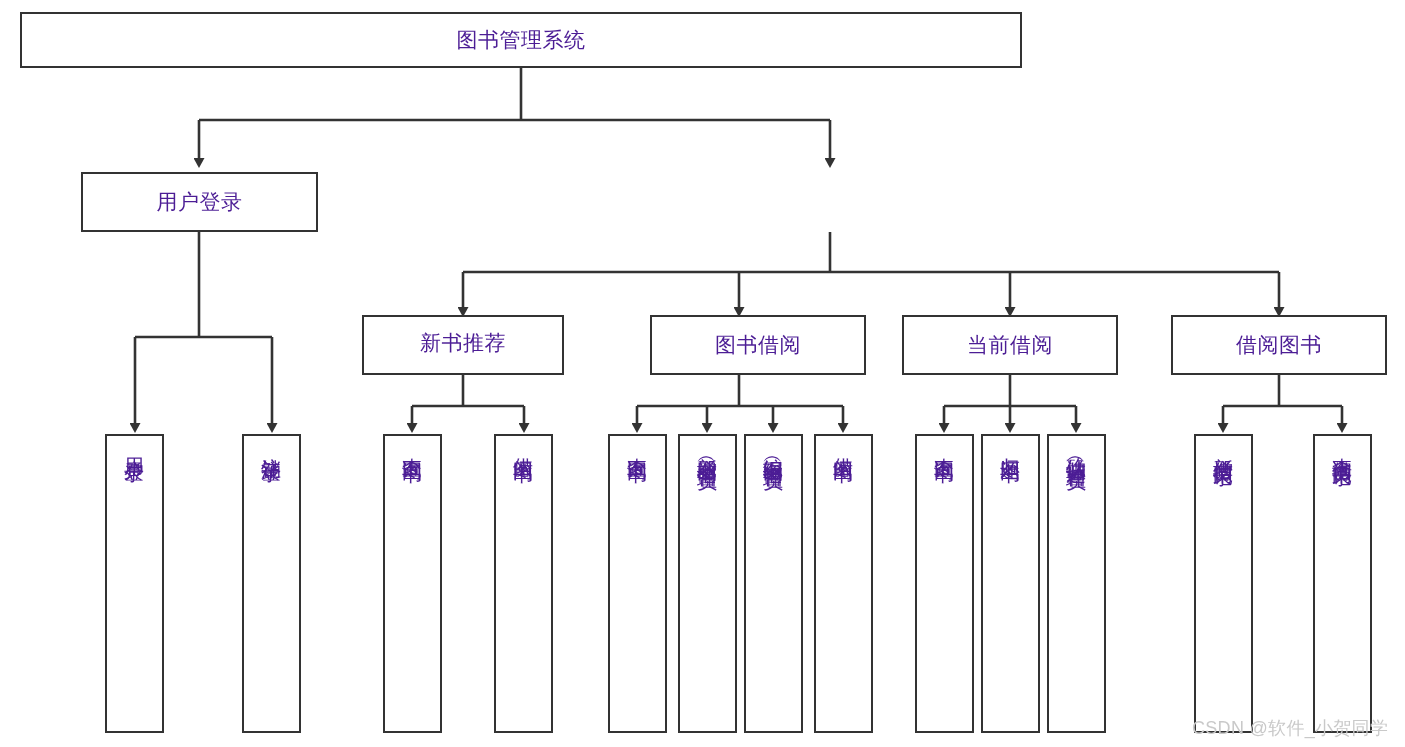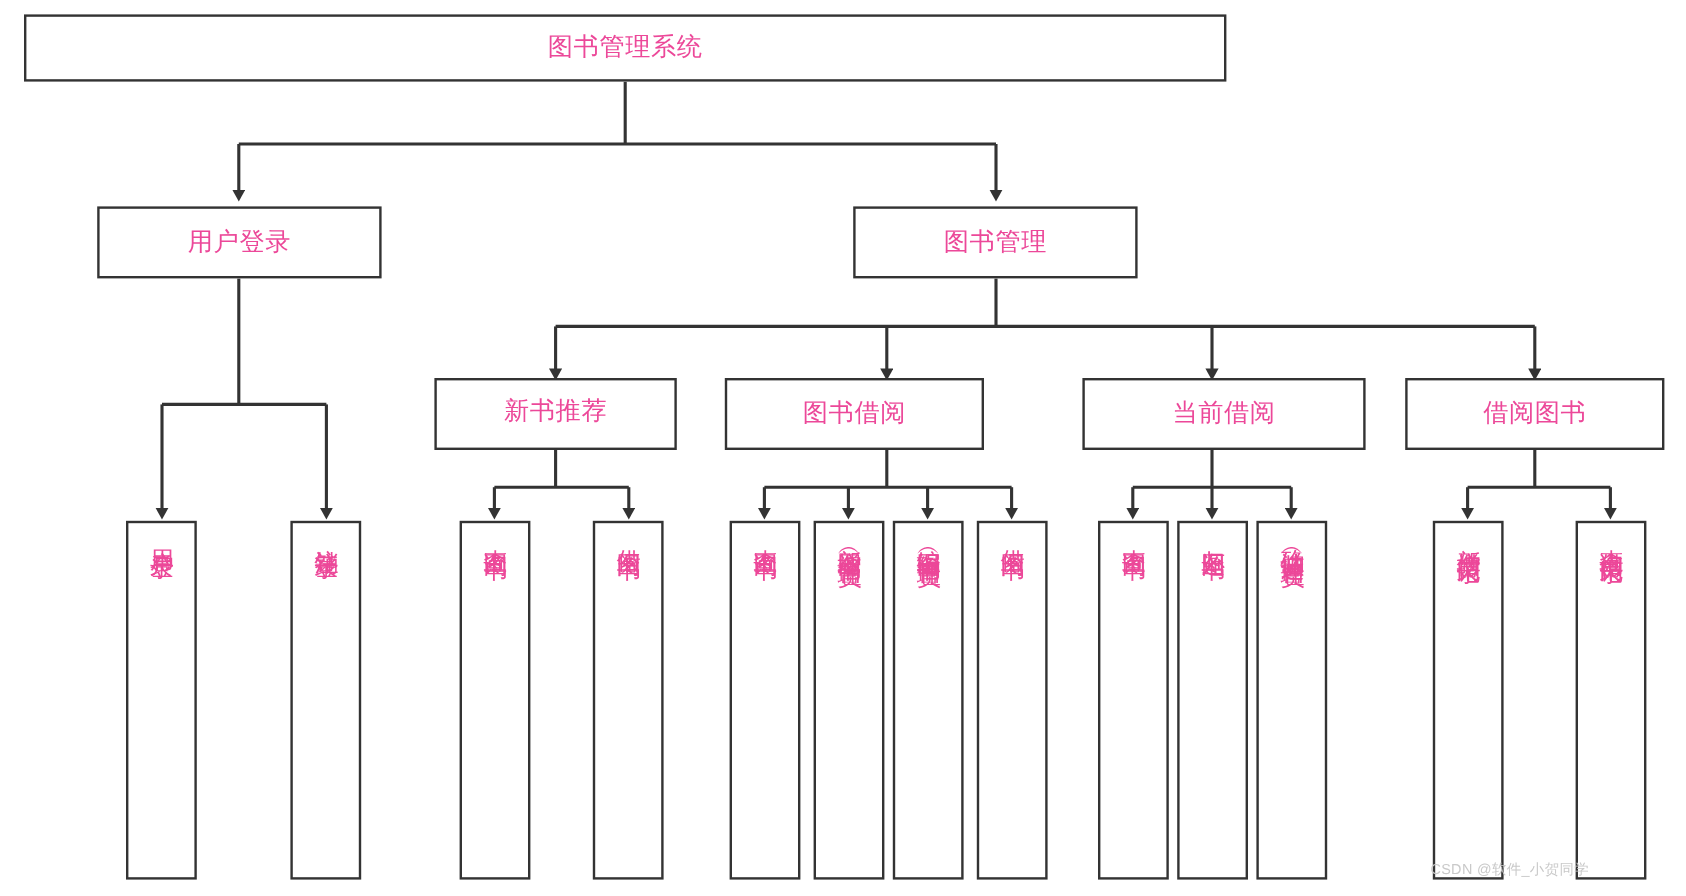--- a/index.html
+++ b/index.html
@@ -28,42 +28,42 @@
     position: absolute;
     box-sizing: border-box;
     background: #ffffff;
     border: 2px solid #333333;
     display: flex;
     align-items: center;
     justify-content: center;
     z-index: 2;
   }
   .node-label {
-    color: #ec4899;
+    color: #4c1d95;
     font-size: 21px;
     line-height: 1.22;
     letter-spacing: 0.5px;
     white-space: nowrap;
     text-align: center;
   }
   .node.leaf .node-label {
     writing-mode: vertical-rl;
     text-orientation: upright;
     font-size: 20px;
     letter-spacing: 2px;
     line-height: 1.0;
   }
   .node.leaf {
     align-items: flex-start;
     padding-top: 6px;
   }
   .watermark {
     position: absolute;
     color: #c9c9c9;
-    font-size: 12px;
+    font-size: 18px;
     white-space: nowrap;
     z-index: 5;
     letter-spacing: 0.3px;
   }
 </style>
 </head>
 <body>
 
 <div id="canvas">
 
@@ -120,31 +120,28 @@
     </g>
   </svg>
 
   <div class="node" style="left:20px; top:12px; width:1002px; height:56px;">
     <span class="node-label">图书管理系统</span>
   </div>
 
   <div class="node" style="left:81px; top:172px; width:237px; height:60px;">
     <span class="node-label">用户登录</span>
   </div>
-  <div class="node" style="left:711px; top:172px; width:237px; height:60px;">
-    <span class="node-label">图书管理</span>
-  </div>
 
   <div class="node" style="left:362px; top:315px; width:202px; height:60px;font-family:Liberation Mono, monospace;">
     <span class="node-label">新书推荐</span>
   </div>
-  <div class="node" style="left:604px; top:315px; width:216px; height:60px;">
+  <div class="node" style="left:650px; top:315px; width:216px; height:60px;">
     <span class="node-label">图书借阅</span>
   </div>
-  <div class="node" style="left:902px; top:315px; width:236px; height:60px;">
+  <div class="node" style="left:902px; top:315px; width:216px; height:60px;">
     <span class="node-label">当前借阅</span>
   </div>
   <div class="node" style="left:1171px; top:315px; width:216px; height:60px;">
     <span class="node-label">借阅图书</span>
   </div>
 
   <div class="node leaf" style="left:105px; top:434px; width:59px; height:299px;">
     <span class="node-label">用户登录</span>
   </div>
   <div class="node leaf" style="left:242px; top:434px; width:59px; height:299px;">

